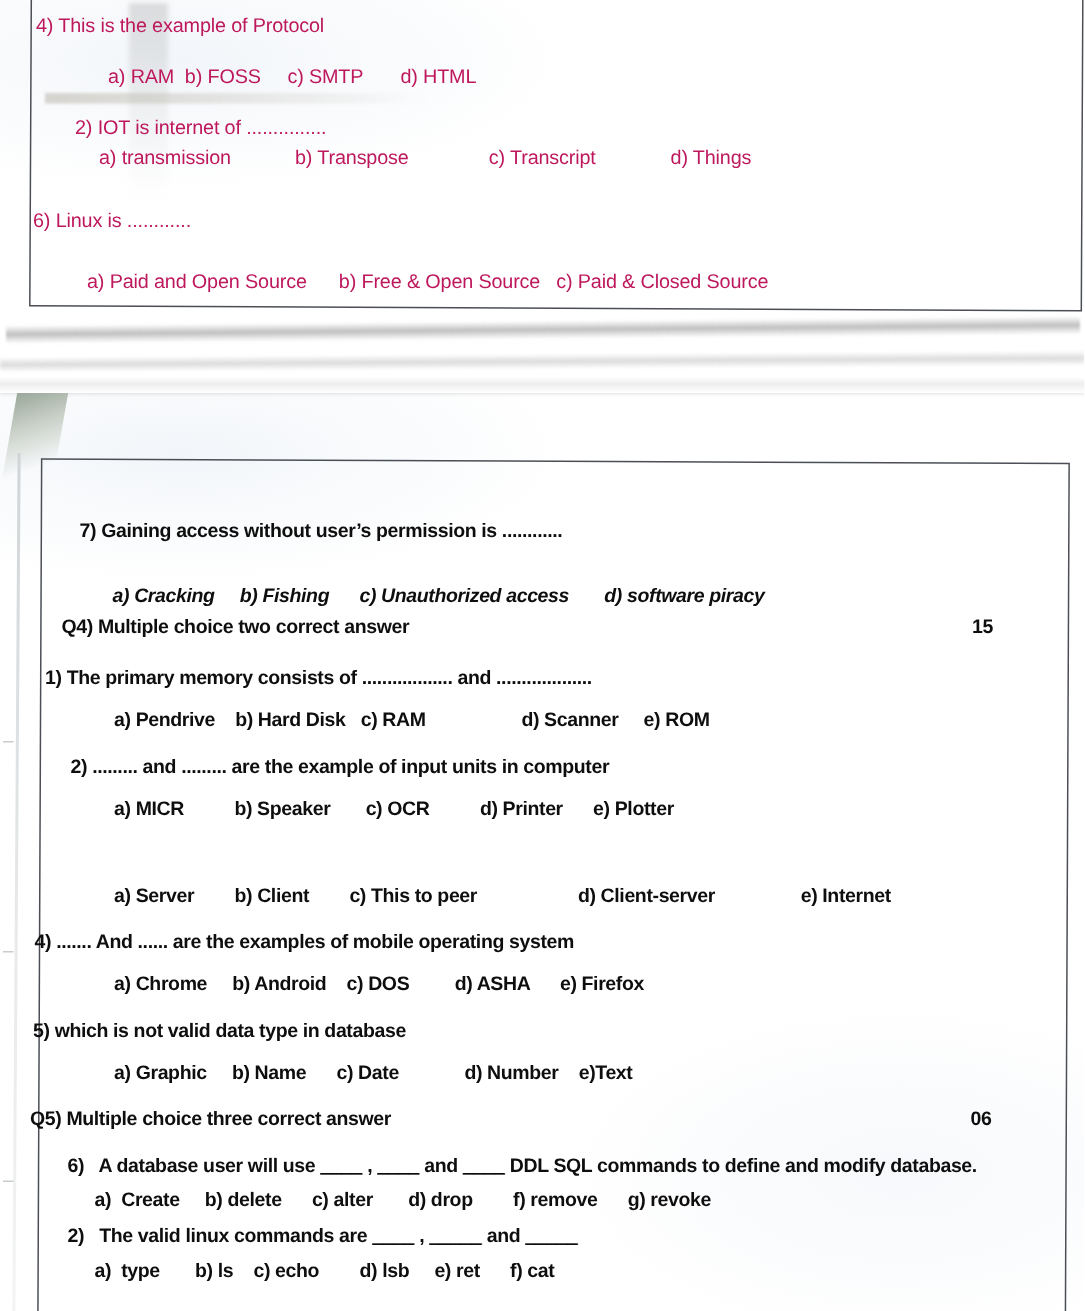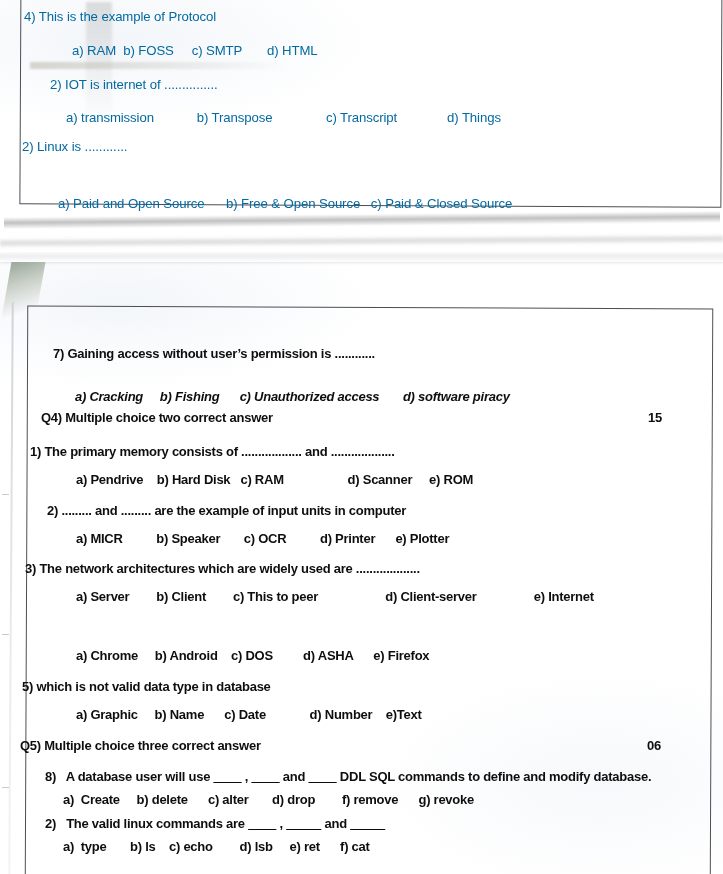--- a/index.html
+++ b/index.html
@@ -137,21 +137,21 @@
   
   .ln {
     position: absolute;
     white-space: pre;
     line-height: 1;
   }
   
   #scan-top .ln {
     font-size: 13.2px;
     font-weight: 400;
-    color: #0369a1;
+    color: #be185d;
     letter-spacing: -0.1px;
   }
   
   #scan-bottom .ln {
     font-size: 13px;
     font-weight: 700;
     color: #0e0e0e;
     letter-spacing: -0.25px;
   }
   .marks {
@@ -170,25 +170,25 @@
   <div class="qbox" id="qbox-top"></div>
   <div class="smudge"></div>
   <div class="smudge2"></div>
 
   <div class="ln" style="left:24px; top:10px;">4) This is the example of Protocol</div>
 
   <div class="ln" style="left:72px; top:44px;">a) RAM  b) FOSS     c) SMTP       d) HTML</div>
 
   <div class="ln" style="left:50px; top:78px;">2) IOT is internet of ...............</div>
 
-  <div class="ln" style="left:66px; top:111px;">a) transmission            b) Transpose               c) Transcript              d) Things</div>
-
-  <div class="ln" style="left:22px; top:140px;">2) Linux is ............</div>
-
-  <div class="ln" style="left:58px; top:197px;">a) Paid and Open Source      b) Free &amp; Open Source   c) Paid &amp; Closed Source</div>
+  <div class="ln" style="left:66px; top:98px;">a) transmission            b) Transpose               c) Transcript              d) Things</div>
+
+  <div class="ln" style="left:22px; top:140px;">6) Linux is ............</div>
+
+  <div class="ln" style="left:58px; top:181px;">a) Paid and Open Source      b) Free &amp; Open Source   c) Paid &amp; Closed Source</div>
 
   <div class="sheet-edge"></div>
   <div class="sheet-edge2"></div>
 </div>
 
 <div class="sheet-gap"></div>
 
 <div class="scan" id="scan-bottom">
   <div class="paper-tint"></div>
   <div class="sheet-edge3"></div>
@@ -206,31 +206,31 @@
 
   <div class="ln" style="left:41px; top:149px;text-align:right;">Q4) Multiple choice two correct answer</div>
   <div class="ln marks" style="left:648px; top:149px;">15</div>
 
   <div class="ln" style="left:30px; top:183px;">1) The primary memory consists of .................. and ...................</div>
   <div class="ln" style="left:76px; top:211px;">a) Pendrive    b) Hard Disk   c) RAM                   d) Scanner     e) ROM</div>
 
   <div class="ln" style="left:27px; top:242px;margin-left:20px;">2) ......... and ......... are the example of input units in computer</div>
   <div class="ln" style="left:76px; top:270px;">a) MICR          b) Speaker       c) OCR          d) Printer      e) Plotter</div>
 
-  <div class="ln" style="left:25px; top:300px;">3) The network architectures which are widely used are ...................</div>
   <div class="ln" style="left:76px; top:328px;">a) Server        b) Client        c) This to peer                    d) Client-server                 e) Internet</div>
 
+  <div class="ln" style="left:23px; top:359px;">4) ....... And ...... are the examples of mobile operating system</div>
   <div class="ln" style="left:76px; top:387px;">a) Chrome     b) Android    c) DOS         d) ASHA      e) Firefox</div>
 
   <div class="ln" style="left:22px; top:418px;">5) which is not valid data type in database</div>
   <div class="ln" style="left:76px; top:446px;">a) Graphic     b) Name      c) Date             d) Number    e)Text</div>
 
   <div class="ln" style="left:20px; top:477px;">Q5) Multiple choice three correct answer</div>
   <div class="ln marks" style="left:647px; top:477px;">06</div>
 
-  <div class="ln" style="left:45px; top:508px;"><span>8)   A database user will use </span><span class="blank-u">____</span><span> , </span><span class="blank-u">____</span><span> and </span><span class="blank-u">____</span><span> DDL SQL commands to define and modify database.</span></div>
+  <div class="ln" style="left:45px; top:508px;"><span>6)   A database user will use </span><span class="blank-u">____</span><span> , </span><span class="blank-u">____</span><span> and </span><span class="blank-u">____</span><span> DDL SQL commands to define and modify database.</span></div>
 
   <div class="ln" style="left:63px; top:531px;">a)  Create     b) delete      c) alter       d) drop        f) remove      g) revoke</div>
 
   <div class="ln" style="left:45px; top:555px;"><span>2)   The valid linux commands are </span><span class="blank-u">____</span><span> , </span><span class="blank-u">_____</span><span> and </span><span class="blank-u">_____</span><span></span></div>
 
   <div class="ln" style="left:63px; top:578px;">a)  type       b) ls    c) echo        d) lsb     e) ret      f) cat</div>
 </div>
 
 </body></html>

